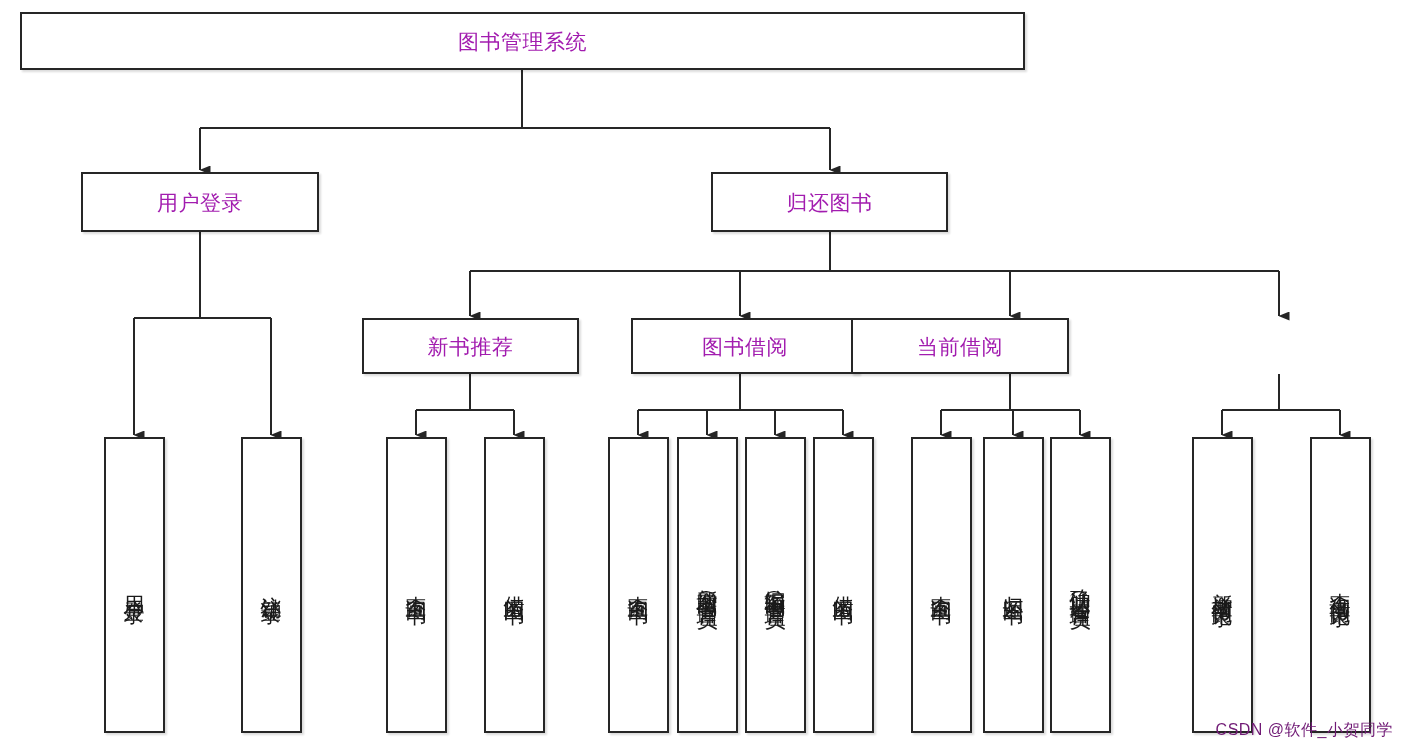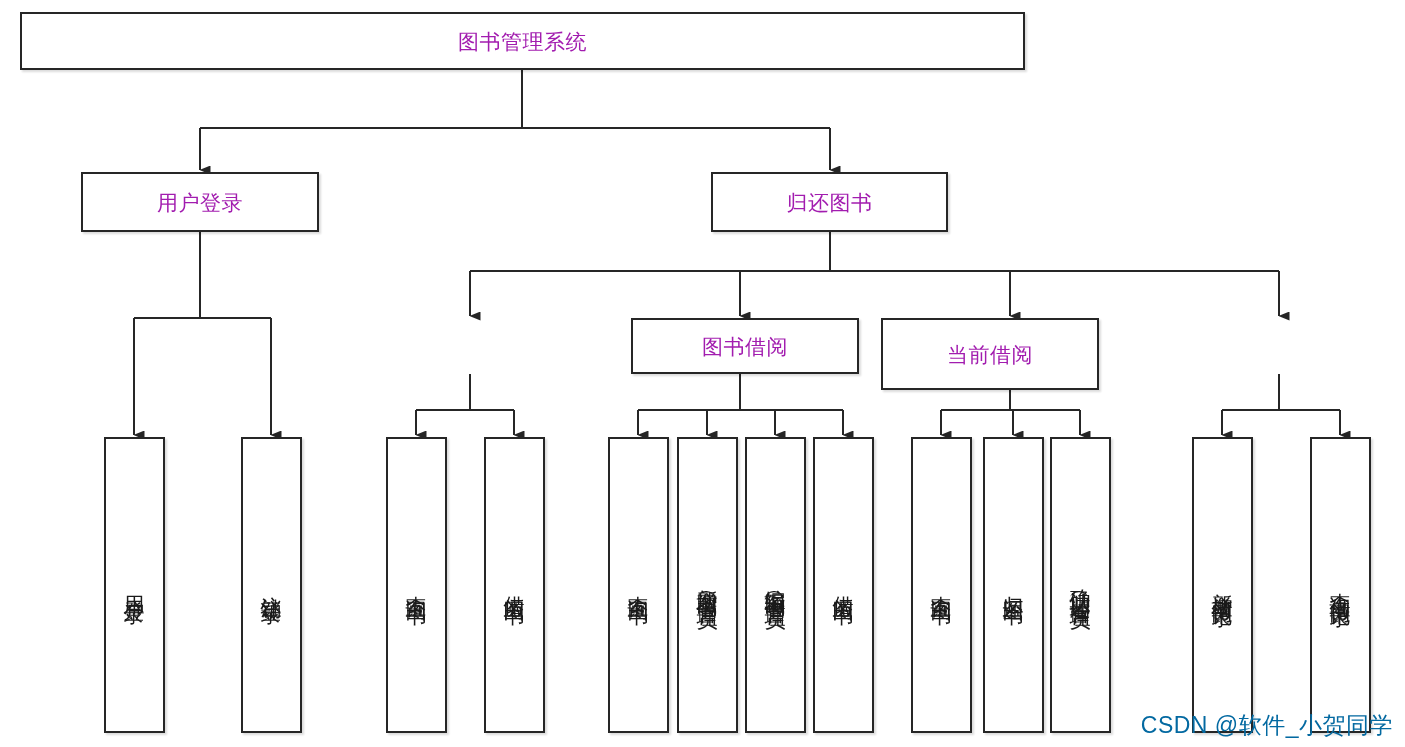--- a/index.html
+++ b/index.html
@@ -57,22 +57,22 @@
     text-orientation: upright;
     letter-spacing: 3px;
     line-height: 1;
     white-space: nowrap;
     text-align: center;
   }
   .watermark {
     position: absolute;
     right: 12px;
     bottom: 6px;
-    font-size: 23px;
-    color: #0369a1;
+    font-size: 16px;
+    color: #701a75;
     white-space: nowrap;
     letter-spacing: 0.5px;
   }
 </style>
 </head>
 <body>
 
 <div id="diagram-root">
 
   <svg class="diagram-canvas" viewBox="0 0 1405 747">
@@ -131,24 +131,27 @@
     <span class="node-label-h">图书管理系统</span>
   </div>
 
   <div class="node-box" style="left:81px; top:172px; width:238px; height:60px;">
     <span class="node-label-h">用户登录</span>
   </div>
   <div class="node-box" style="left:711px; top:172px; width:237px; height:60px;">
     <span class="node-label-h">归还图书</span>
   </div>
 
+  <div class="node-box" style="left:362px; top:318px; width:217px; height:56px;">
+    <span class="node-label-h">新书推荐</span>
+  </div>
   <div class="node-box" style="left:631px; top:318px; width:228px; height:56px;">
     <span class="node-label-h">图书借阅</span>
   </div>
-  <div class="node-box" style="left:881px; top:318px; width:218px; height:72px;">
+  <div class="node-box" style="left:851px; top:318px; width:218px; height:56px;">
     <span class="node-label-h">当前借阅</span>
   </div>
 
   <div class="node-box leaf" style="left:104px; top:437px; width:61px; height:296px;">
     <span class="node-label-v">用户登录</span>
   </div>
   <div class="node-box leaf" style="left:241px; top:437px; width:61px; height:296px;">
     <span class="node-label-v">注销登录</span>
   </div>
   <div class="node-box leaf" style="left:386px; top:437px; width:61px; height:296px;">

